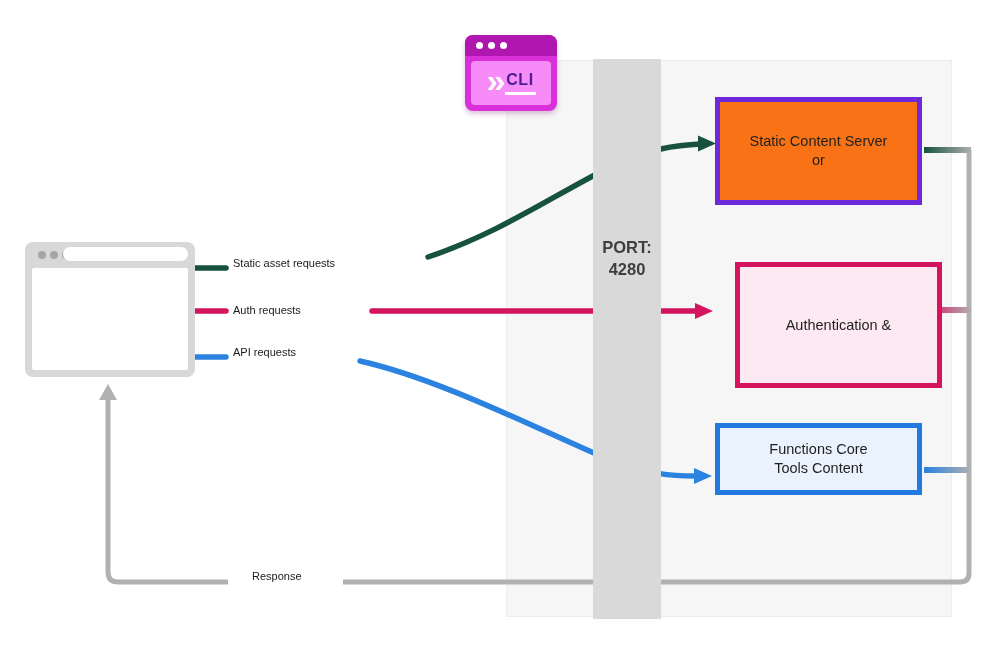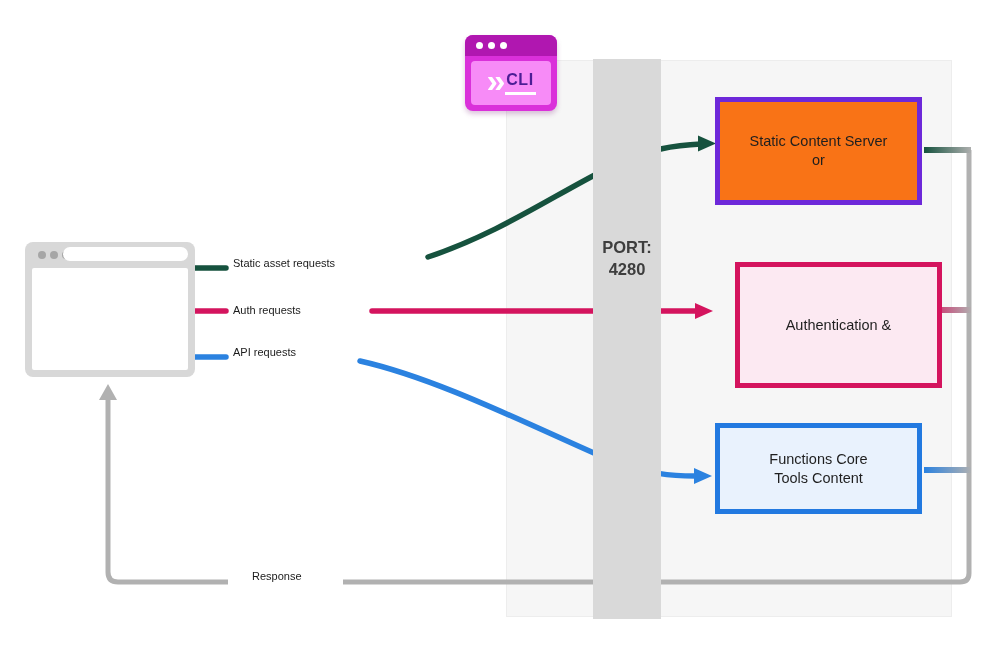--- a/index.html
+++ b/index.html
@@ -59,21 +59,21 @@
   }
 
   
   .svc{
     position:absolute;left:715px;width:207px;box-sizing:border-box;
     display:flex;flex-direction:column;align-items:center;justify-content:center;
     text-align:center;font-size:14.5px;line-height:19px;color:#1f1f1f;
   }
   .svc-static{top:97px;height:108px;background:#f97316;border:5px solid #6d28d9;}
   .svc-auth{top:262px;height:126px;background:#fce9f2;border:5px solid #d4145e;margin-left:20px;}
-  .svc-func{top:423px;height:91px;background:#e9f2fd;border:5px solid #2279e0;}
+  .svc-func{top:423px;height:72px;background:#e9f2fd;border:5px solid #2279e0;}
 
   
   .port{
     position:absolute;left:593px;top:236px;width:68px;text-align:center;
     font-size:16.5px;font-weight:bold;color:#3e3e3e;line-height:22px;
   }
 
   
   .flabel{
     position:absolute;font-size:11px;color:#1b1b1b;white-space:nowrap;

